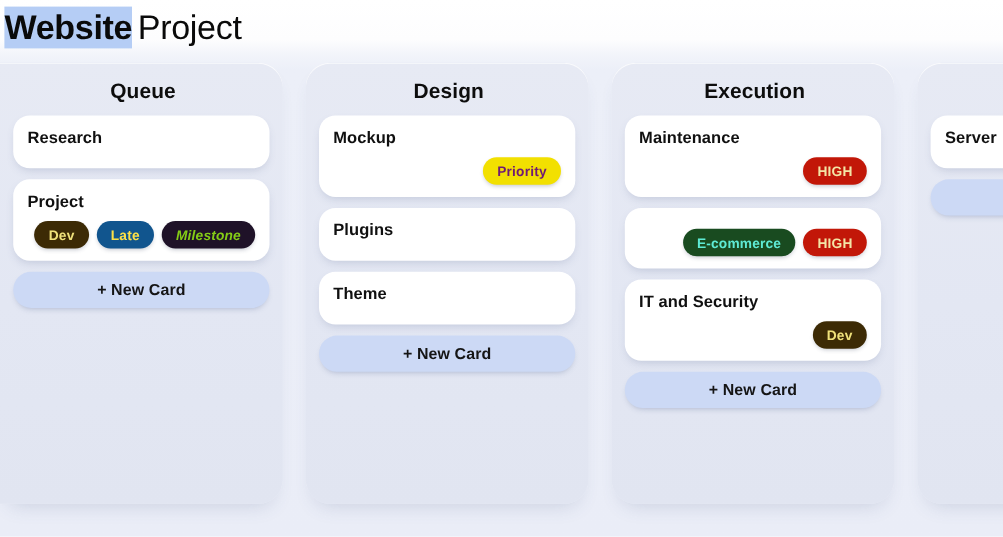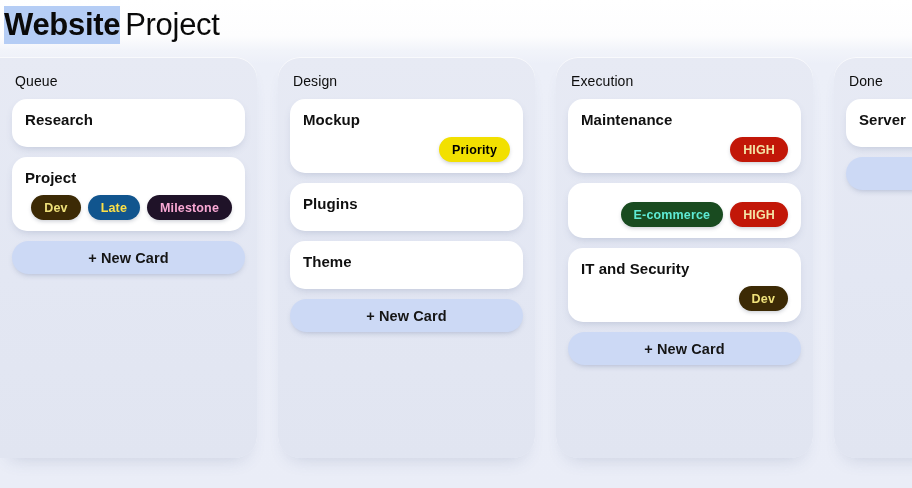--- a/index.html
+++ b/index.html
@@ -76,25 +76,26 @@
     padding: 16px 12px 12px 12px;
     box-shadow:
       0 1px 0 rgba(255,255,255,0.75) inset,
       0 10px 18px -10px rgba(70,85,130,0.22);
     display: flex;
     flex-direction: column;
   }
   .column:first-child { border-radius: 0 22px 22px 0; }
 
   .column-title {
-    font-size: 14px;
-    font-weight: 400;
+    font-size: 19px;
+    font-weight: 700;
     color: #0d0d0d;
     letter-spacing: 0.1px;
     margin: 0 0 10px 3px;
+    text-align: center;
   }
 
   .cards {
     display: flex;
     flex-direction: column;
     gap: 10px;
   }
 
   .card {
     background: #ffffff;
@@ -169,33 +170,33 @@
         <div class="column-title">Queue</div>
         <div class="cards">
           <div class="card">
             <div class="card-title">Research</div>
           </div>
           <div class="card">
             <div class="card-title">Project</div>
             <div class="tags">
               <span class="tag" style="background: rgb(60, 42, 5); color: rgb(239, 225, 122);">Dev</span>
               <span class="tag" style="background: rgb(17, 85, 142); color: #fde047;">Late</span>
-              <span class="tag" style="background: rgb(31, 18, 40); color: #f9a8d4;">Milestone</span>
+              <span class="tag" style="background: rgb(31, 18, 40); color: #84cc16; font-style: italic;">Milestone</span>
             </div>
           </div>
         </div>
         <div class="new-card-btn">+ New Card</div>
       </div>
       <div class="column">
         <div class="column-title">Design</div>
         <div class="cards">
           <div class="card">
             <div class="card-title">Mockup</div>
             <div class="tags">
-              <span class="tag" style="background: rgb(242, 224, 0); color: #000000;">Priority</span>
+              <span class="tag" style="background: rgb(242, 224, 0); color: #701a75;">Priority</span>
             </div>
           </div>
           <div class="card">
             <div class="card-title">Plugins</div>
           </div>
           <div class="card">
             <div class="card-title">Theme</div>
           </div>
         </div>
         <div class="new-card-btn">+ New Card</div>

